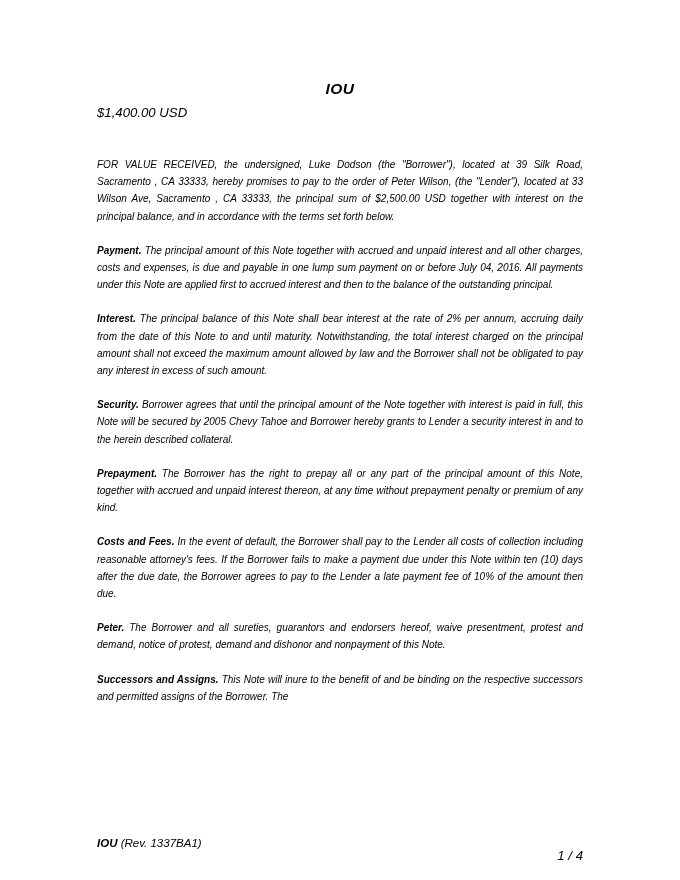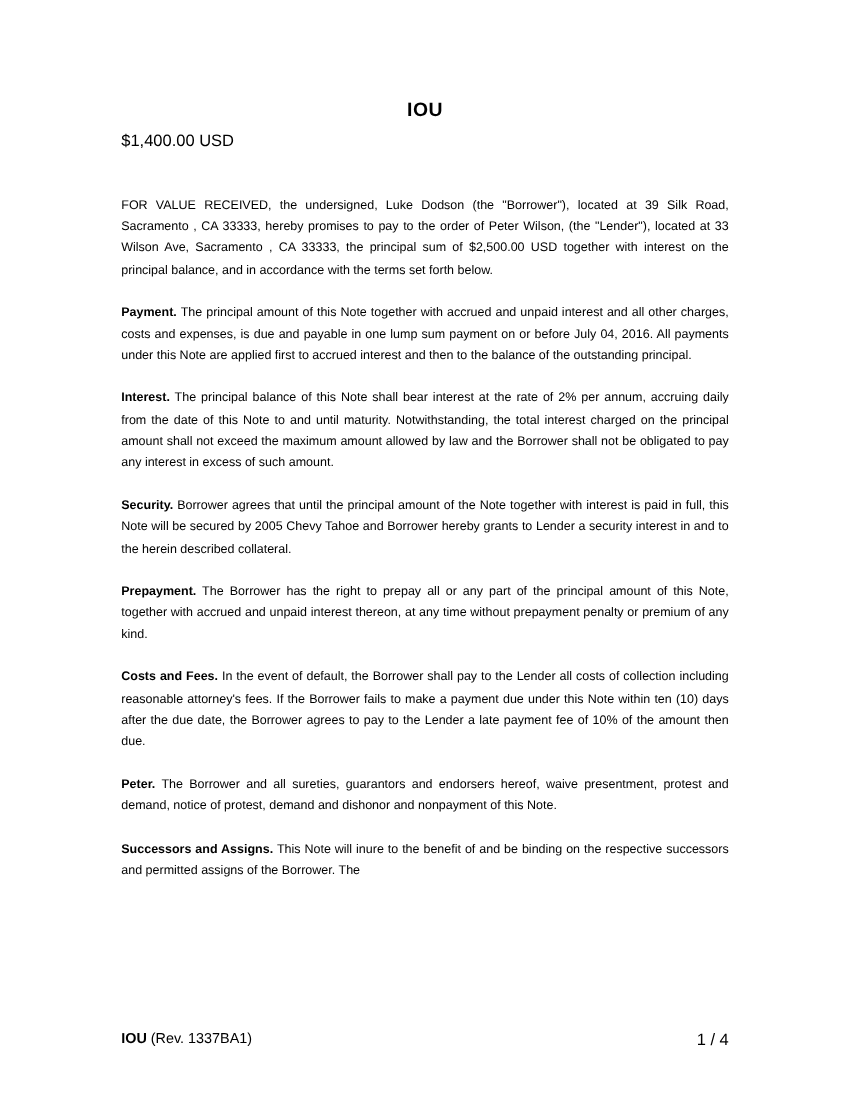--- a/index.html
+++ b/index.html
@@ -12,20 +12,21 @@
     font-family: "Liberation Sans", sans-serif;
     color: #000000;
   }
   .page {
     position: relative;
     width: 680px;
     height: 880px;
     background: #ffffff;
     overflow: hidden;
     box-sizing: border-box;
+    font-style: italic;
   }
   .content {
     position: absolute;
     left: 97px;
     top: 0;
     width: 486px;
   }
   .doc-title {
     text-align: center;
     font-size: 15.5px;
@@ -78,20 +79,21 @@
     line-height: 15px;
     white-space: nowrap;
   }
   .footer-left .fl-bold {
     font-weight: bold;
   }
   .footer-right {
     font-size: 13.2px;
     line-height: 15px;
     white-space: nowrap;
+    margin-top: 24px;
   }
 </style>
 </head>
 <body>
 
 <div class="page">
   <div class="content">
 
     <div class="doc-title">IOU</div>
 

